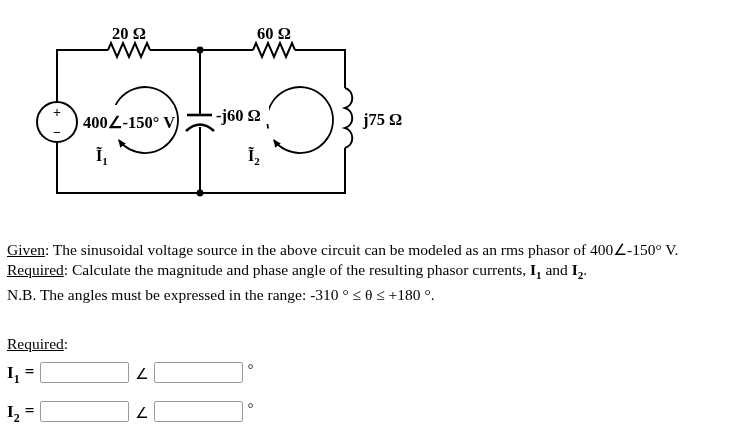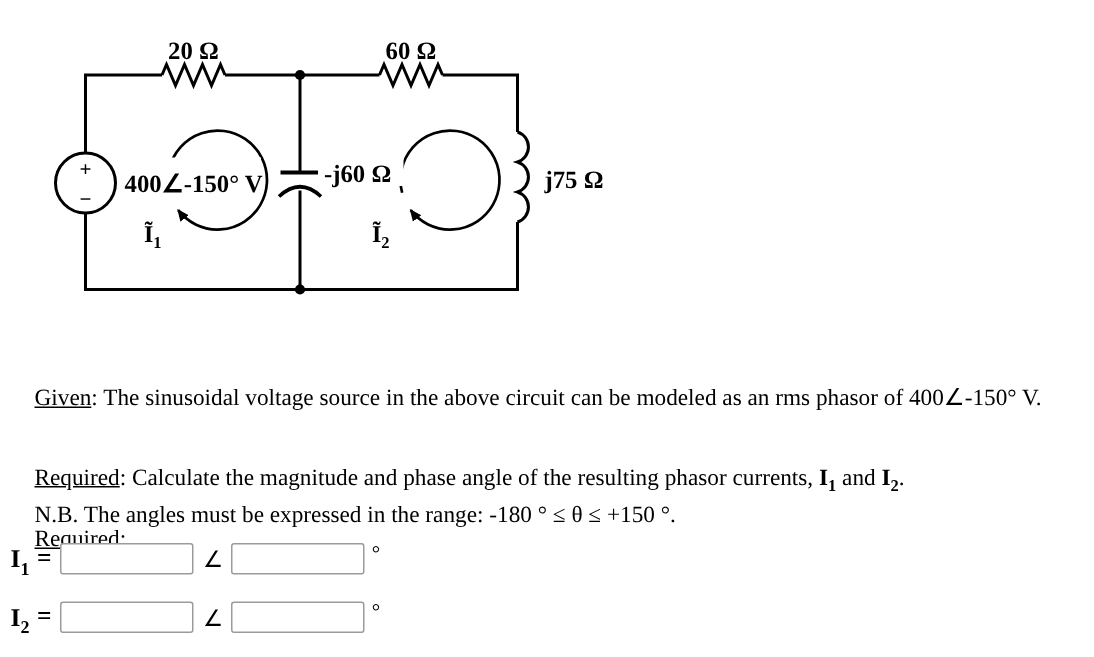--- a/index.html
+++ b/index.html
@@ -1,21 +1,21 @@
 <!DOCTYPE html>
 <html><head>
 <meta charset="utf-8">
 <style>
   html,body{margin:0;padding:0;}
   body{
     width:729px;height:438px;background:#ffffff;color:#000;
     font-family:"Liberation Serif", serif;position:relative;overflow:hidden;
   }
   .circuit-wrap{position:absolute;left:0;top:0;width:420px;height:215px;}
-  .para{position:absolute;font-size:15.5px;margin:16px;white-space:nowrap;line-height:20px;}
+  .para{position:absolute;font-size:15.5px;margin:0;white-space:nowrap;line-height:20px;}
   .ulabel{text-decoration:underline;}
   .boldI{font-weight:bold;}
   .para sub{font-size:11px;font-weight:bold;}
   .ans-row{
     position:absolute;left:7px;display:flex;align-items:flex-end;
     font-size:17px;font-weight:bold;
   }
   .ans-row .sub{font-size:12px;position:relative;top:4px;}
   .ans-row .eq{margin:0 6px 1px 5px;font-weight:bold;}
   input.ans{
@@ -71,22 +71,22 @@
   <text x="216" y="121" font-size="16.5" font-weight="bold">-j60 Ω</text>
   <text x="363" y="125" font-size="16.5" font-weight="bold">j75 Ω</text>
 
   <text x="96" y="161" font-size="16" font-weight="bold"><tspan>Ĩ</tspan><tspan dy="4" font-size="11">1</tspan></text>
   <text x="248" y="161" font-size="16" font-weight="bold"><tspan>Ĩ</tspan><tspan dy="4" font-size="11">2</tspan></text>
 </svg>
 </div>
 
 <p class="para" style="left:7px;top:240px;"><span class="ulabel">Given</span><span>: The sinusoidal voltage source in the above circuit can be modeled as an rms phasor of 400∠-150° V.</span></p>
 
-<p class="para" style="left:7px;top:293px;"><span class="ulabel">Required</span><span>: Calculate the magnitude and phase angle of the resulting phasor currents, </span><span class="boldI">I</span><sub>1</sub><span> and </span><span class="boldI">I</span><sub>2</sub><span>.</span><br>
-<span>N.B. The angles must be expressed in the range: -180 ° ≤ θ ≤ +150 °.</span></p>
+<p class="para" style="left:7px;top:260px;"><span class="ulabel">Required</span><span>: Calculate the magnitude and phase angle of the resulting phasor currents, </span><span class="boldI">I</span><sub>1</sub><span> and </span><span class="boldI">I</span><sub>2</sub><span>.</span><br>
+<span>N.B. The angles must be expressed in the range: -310 ° ≤ θ ≤ +180 °.</span></p>
 
 <p class="para" style="left:7px;top:334px;"><span class="ulabel">Required</span><span>:</span></p>
 
 <div class="ans-row" style="top:362px;">
   <span>I</span>
     <span class="sub">1</span>
   <span class="eq">=</span>
   <input class="ans" type="text" value="" style="">
   <span class="angle-sym">∠</span>
   <input class="ans" type="text" value="" style="">

